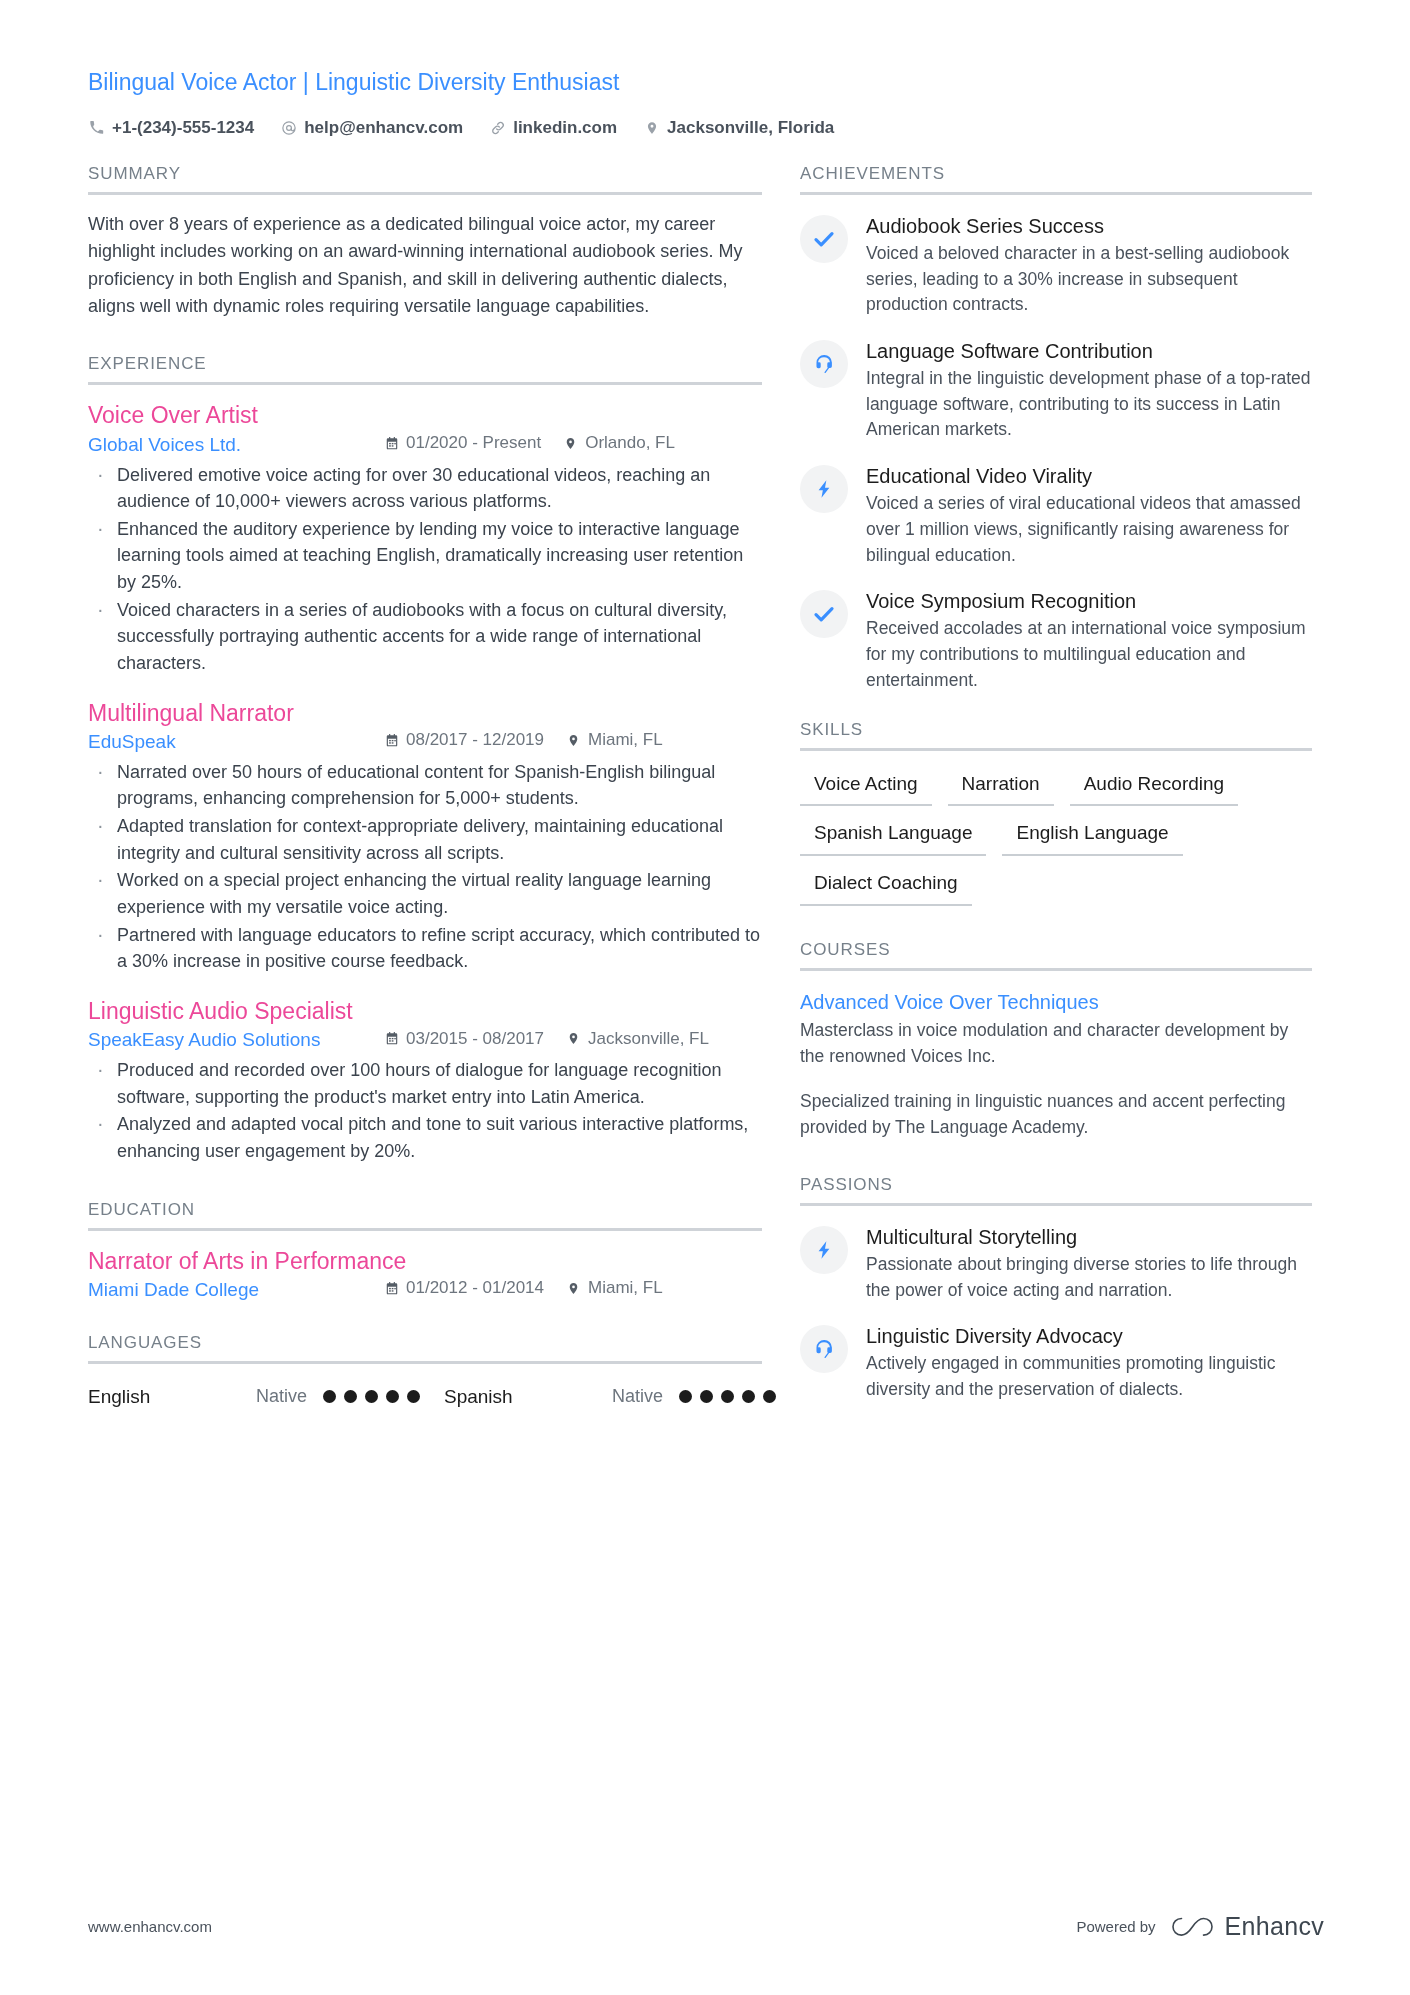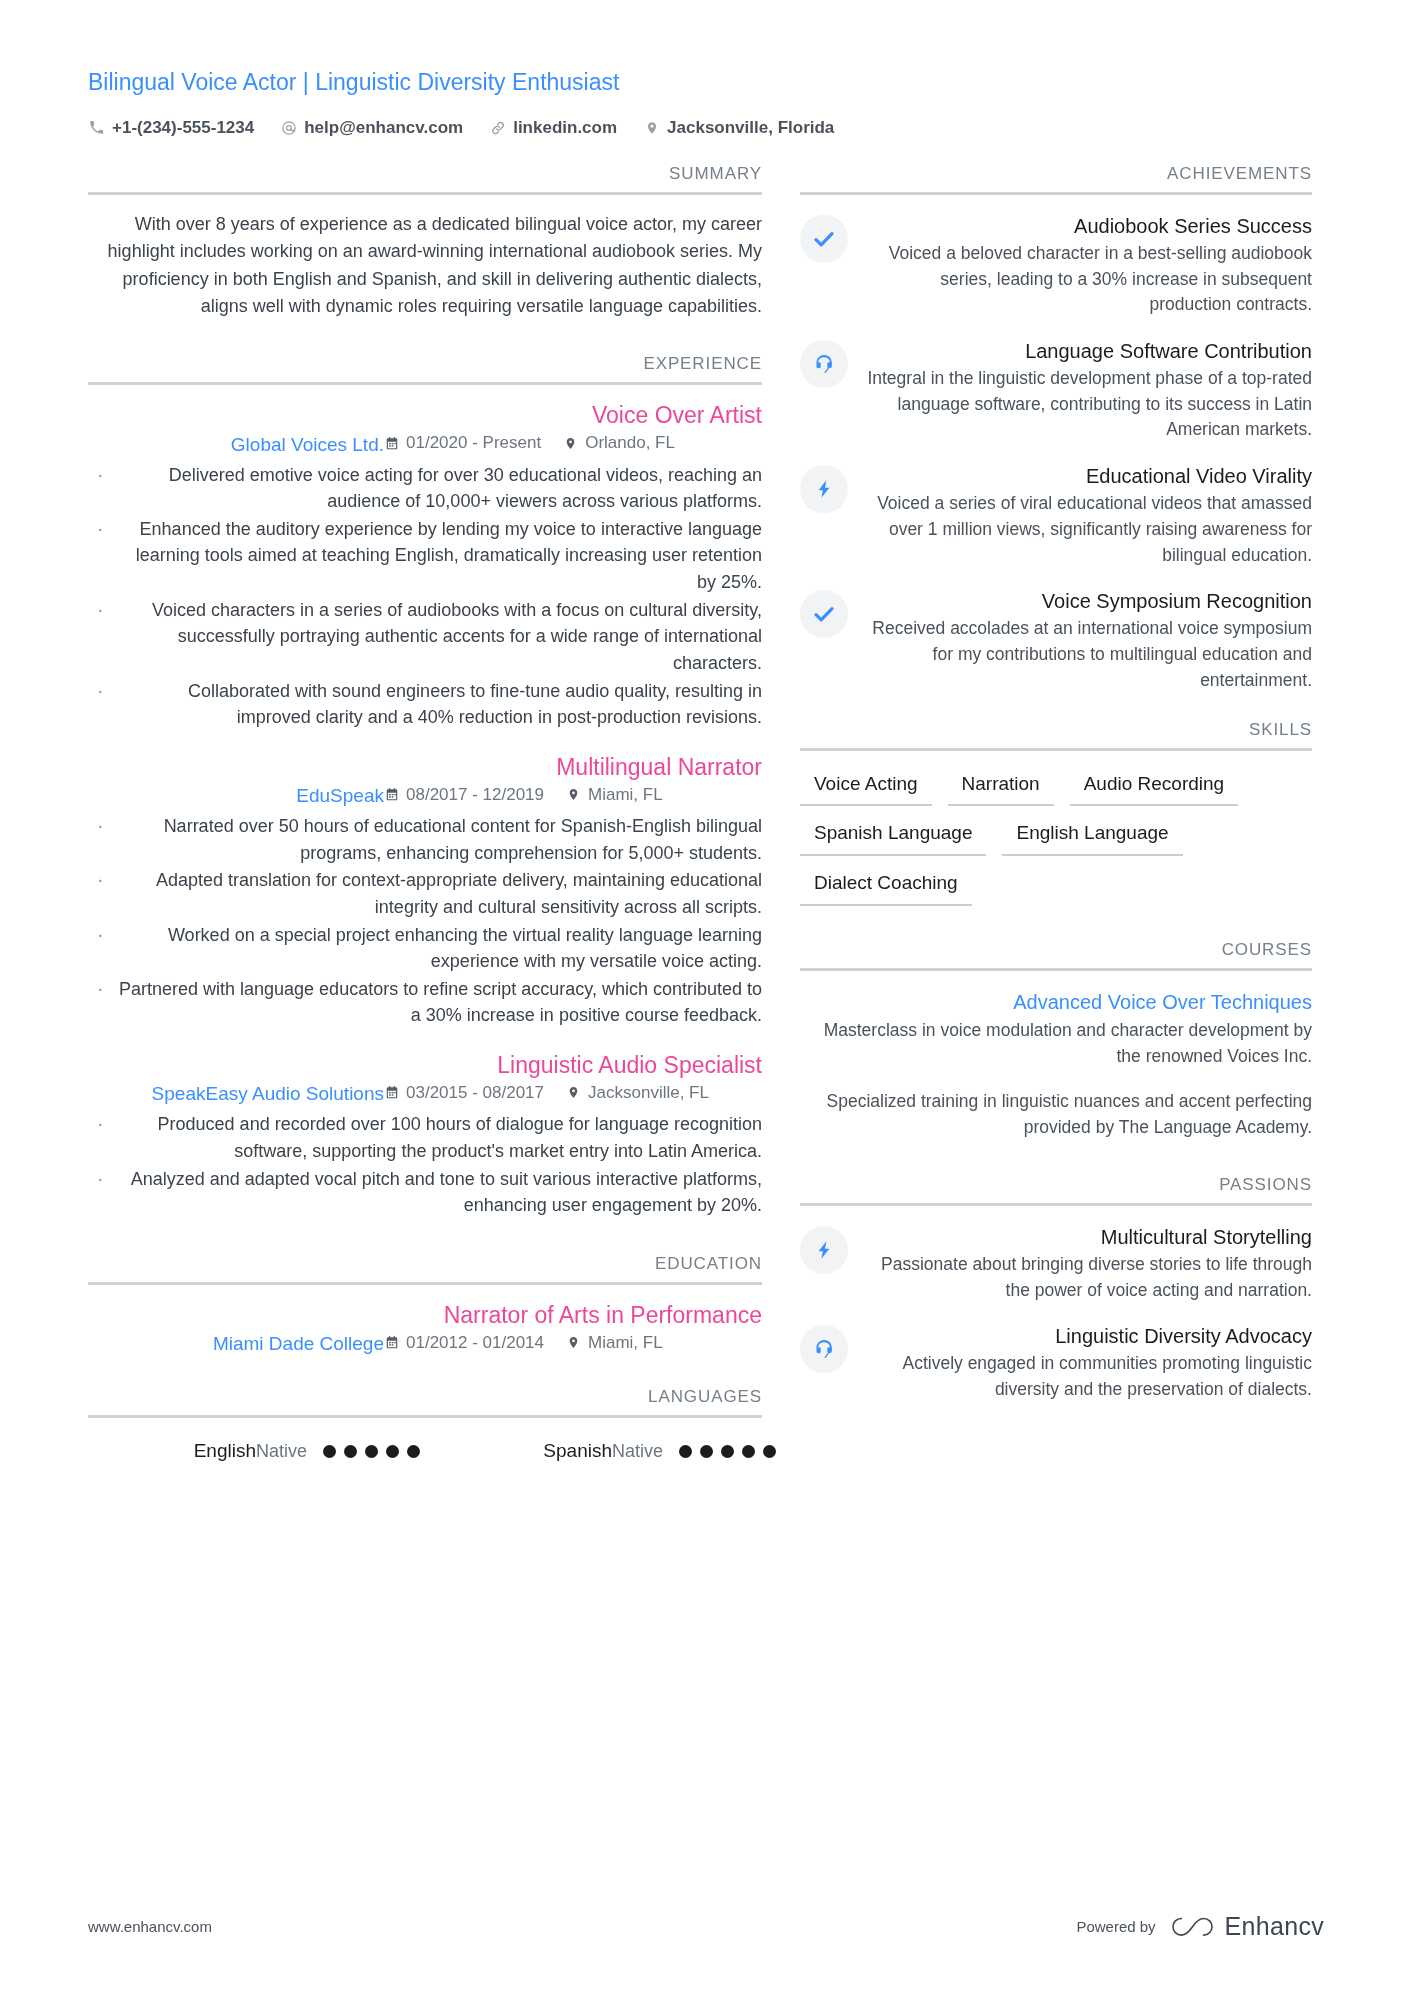--- a/index.html
+++ b/index.html
@@ -78,21 +78,21 @@
   
   .sec-title {
     font-size: 17px;
     letter-spacing: 0.9px;
     color: #76808a;
     text-transform: uppercase;
     padding-bottom: 8px;
     border-bottom: 3px solid #cfd3d8;
     font-weight: 400;
   }
-  .sec { margin-bottom: 0; text-align: right; }
+  .sec { margin-bottom: 0; }
   .sec-body { padding-top: 16px; }
 
   
   .summary-text {
     font-size: 18px;
     line-height: 1.52;
     color: #3b434d;
   }
 
   
@@ -347,21 +347,20 @@
                         <path d="M12 2C8.1 2 5 5.1 5 9c0 5.2 7 13 7 13s7-7.8 7-13c0-3.9-3.1-7-7-7zm0 9.5A2.5 2.5 0 1 1 12 6.5a2.5 2.5 0 0 1 0 5z"></path>
                       </svg>
                   </span>
                   <span>Orlando, FL</span>
                 </span>
               </div>
               <ul class="bullets">
                 <li>Delivered emotive voice acting for over 30 educational videos, reaching an audience of 10,000+ viewers across various platforms.</li>
                 <li>Enhanced the auditory experience by lending my voice to interactive language learning tools aimed at teaching English, dramatically increasing user retention by 25%.</li>
                 <li>Voiced characters in a series of audiobooks with a focus on cultural diversity, successfully portraying authentic accents for a wide range of international characters.</li>
-                <li>Collaborated with sound engineers to fine-tune audio quality, resulting in improved clarity and a 40% reduction in post-production revisions.</li>
               </ul>
             </div>
 
             <div class="entry">
               <div class="entry-title">Multilingual Narrator</div>
               <div class="entry-meta">
                 <span class="entry-org">EduSpeak</span>
                 <span class="meta-chip">
                   <span class="mi">
                     <svg width="14" height="15" viewBox="0 0 24 24" fill="currentColor">

